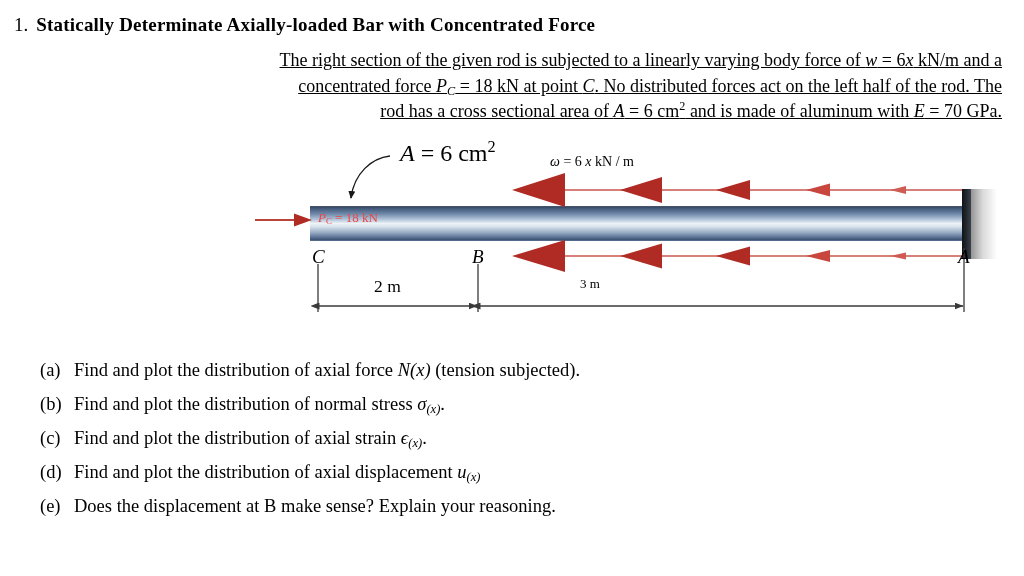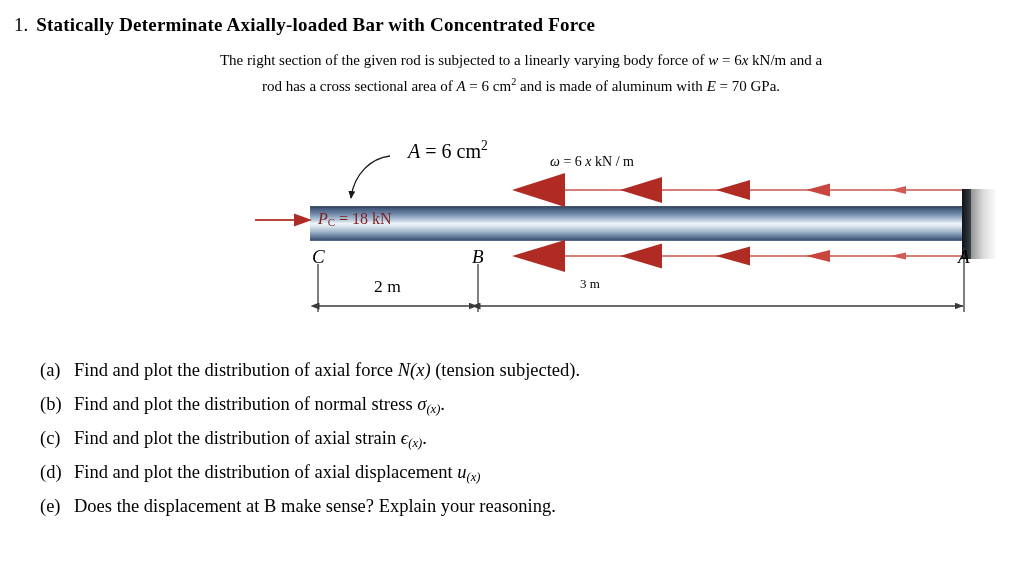--- a/index.html
+++ b/index.html
@@ -35,23 +35,24 @@
     font-weight: bold;
     letter-spacing: .2px;
   }
 
   
   #problem-statement {
     position: absolute;
     left: 40px;
     top: 48px;
     width: 962px;
-    font-size: 15px;
+    font-size: 18px;
     line-height: 25.5px;
-    text-align: center;
+    text-align: right;
+    text-decoration: underline;
   }
   #problem-statement .ln { display: block; white-space: nowrap; }
   i.v { font-style: italic; }
   sup.sp { font-size: .68em; vertical-align: super; line-height: 0; }
   sub.sb { font-size: .68em; vertical-align: -0.22em; line-height: 0; }
 
   
   #figure {
     position: absolute;
     left: 250px;
@@ -104,23 +105,23 @@
     height: 70px;
     background: linear-gradient(to right, rgba(60,60,60,.55) 0%, rgba(130,130,130,.30) 45%, rgba(255,255,255,0) 100%);
   }
 
   
   .figlabel {
     position: absolute;
     font-size: 17.5px;
     white-space: nowrap;
   }
-  #label-area   { left: 158px; top: 0px;  font-size: 20px; }
+  #label-area   { left: 150px; top: 0px;  font-size: 24px; }
   #label-omega  { left: 300px; top: 14px; font-size: 14px; }
-  #label-pc     { left: 68px;  top: 70px; font-size: 16px; color: #7f1d1d; }
+  #label-pc     { left: 68px;  top: 70px; font-size: 13px; color: #ef4444; }
   #label-C      { left: 62px;  top: 106px; font-size: 19px; }
   #label-B      { left: 222px; top: 106px; font-size: 19px; }
   #label-A      { left: 708px; top: 106px; font-size: 19px; }
   #label-2m     { left: 124px; top: 136px; font-size: 17.5px; }
   #label-3m     { left: 330px; top: 136px; font-size: 13px; }
 
   
   #fig-svg {
     position: absolute;
     left: 0; top: 0;
@@ -151,20 +152,21 @@
 <body>
 
 <div class="page">
 
   <div id="problem-heading">
     <span class="num">1.</span><span class="ttl">Statically Determinate Axially-loaded Bar with Concentrated Force</span>
   </div>
 
   <div id="problem-statement">
     <span class="ln"><span>The right section of the given rod is subjected to a linearly varying body force of </span><i class="v">w</i><span> = 6</span><i class="v">x</i><span> kN/m and a</span></span>
+    <span class="ln"><span>concentrated force </span><i class="v">P</i><sub class="sb"><i class="v">C</i></sub><span> = 18 kN at point </span><i class="v">C</i><span>. No distributed forces act on the left half of the rod. The</span></span>
     <span class="ln"><span>rod has a cross sectional area of </span><i class="v">A</i><span> = 6 cm</span><sup class="sp">2</sup><span> and is made of aluminum with </span><i class="v">E</i><span> = 70 GPa.</span></span>
   </div>
 
   <div id="figure">
 
     <div id="bar"></div>
     <div id="bar-top-line"></div>
     <div id="wall"></div>
     <div id="wall-shadow"></div>
 

